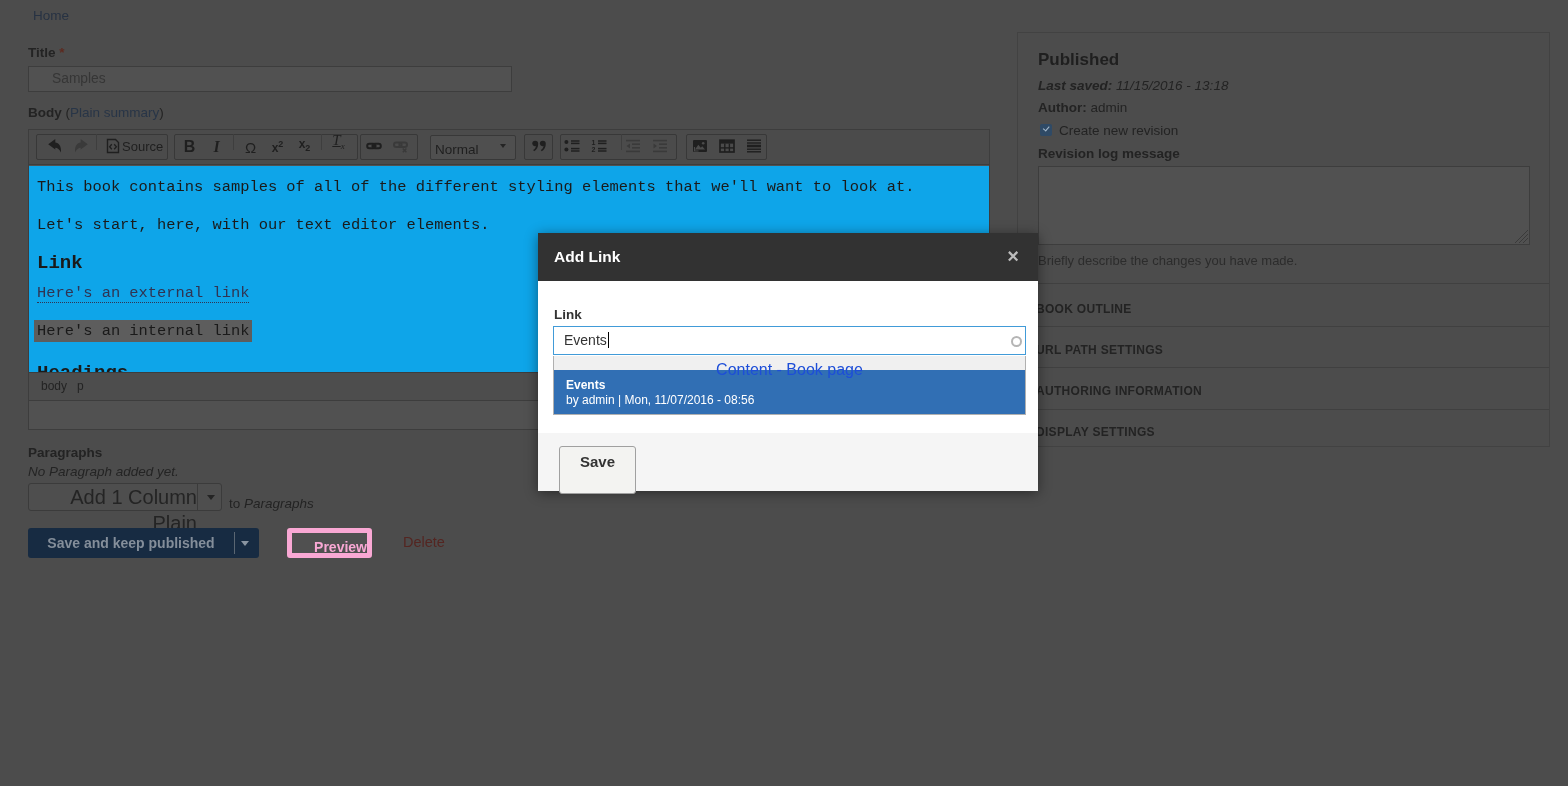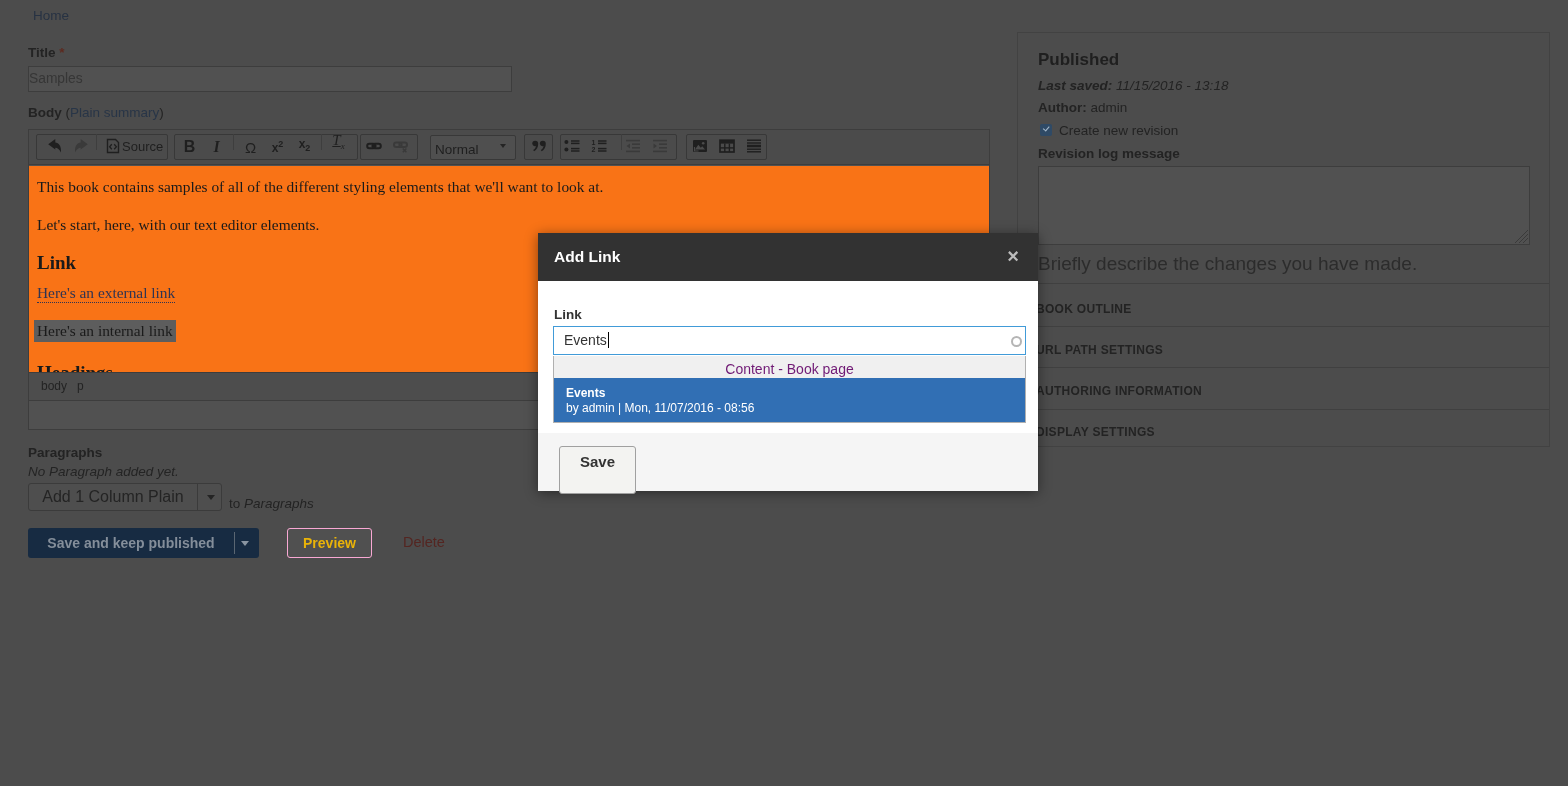--- a/index.html
+++ b/index.html
@@ -3,82 +3,82 @@
 <style>
 *{margin:0;padding:0;box-sizing:border-box}
 html,body{width:1568px;height:786px}
 body{background:#4c4c4c;font-family:"Liberation Sans",sans-serif;position:relative;overflow:hidden;font-size:13.5px;color:#232323}
 .abs{position:absolute}
 b,.b{font-weight:bold}
 
 #home{left:33px;top:8px;color:#273243;font-size:13.5px}
 #tlabel{left:28px;top:45px;font-weight:bold}
 #tlabel .req{color:#5c2a20}
-#tinput{left:28px;top:66px;width:484px;height:26px;background:#515151;border:1px solid #3d3d3d;color:#363636;font-size:13.8px;line-height:24px;padding-left:0}
+#tinput{left:28px;top:66px;width:484px;height:26px;background:#515151;border:1px solid #3d3d3d;color:#363636;font-size:13.8px;line-height:24px;padding-left:23px}
 #blabel{left:28px;top:105px}
 #blabel .lk{color:#283547}
 
 #ed{left:28px;top:129px;width:962px;height:301px;border:1px solid #3d3d3d;background:#515151}
 #toolbar{position:absolute;left:0;top:0;width:100%;height:35px;background:#4b4b4b;border-bottom:1px solid #3d3d3d}
 .tg{position:absolute;top:4px;height:26px;border:1px solid #383838;border-radius:2px}
 .tsep{position:absolute;top:4px;width:1px;height:16px;background:#3e3e3e}
 .dis{opacity:.38}
 .ti{position:absolute;top:8px;width:16px;height:16px}
 .tt{position:absolute;color:#1f1f1f;font-size:13px;top:9px}
 .glyph{position:absolute;color:#1f1f1f;text-align:center}
-#content{position:absolute;left:0;top:36px;width:100%;height:206px;background:#f97316;overflow:hidden;font-family:Liberation Serif, serif;font-size:15.4px;color:#1a1a1a}
+#content{position:absolute;left:0;top:36px;width:100%;height:206px;background:#0ea5e9;overflow:hidden;font-family:Liberation Mono, monospace;font-size:15.4px;color:#1a1a1a}
 #pathbar{position:absolute;left:0;top:242px;width:100%;height:28px;background:#4d4d4d;border-top:1px solid #3d3d3d;color:#232323;font-size:12px;font-weight:normal;line-height:27px;padding-left:12px}
 #strip{position:absolute;left:0;top:270px;width:100%;height:29px;background:#515151;border-top:1px solid #3d3d3d}
 
 #content p.t1{position:absolute;left:8px;top:12px}
 #content p.t2{position:absolute;left:8px;top:50px}
 #content h3.t3{position:absolute;left:8px;top:86px;font-size:19px}
 #content a.t4{position:absolute;left:8px;top:118px;color:#303452;border-bottom:1px dotted #303452;text-decoration:none}
 #selbox{position:absolute;left:5px;top:154px;background:#5d5d5d;padding:2px 3px}
 #content h3.t5{position:absolute;left:8px;top:196px;font-size:19px}
 
 #plabel{left:28px;top:445px;font-weight:bold}
 #nopara{left:28px;top:464px;font-style:italic;color:#242424}
 #addbtn{left:28px;top:483px;width:194px;height:28px;border:1px solid #3b3b3b;border-radius:3px;background:#4e4e4e}
-#addbtn .main{position:absolute;left:0;top:0;width:169px;height:26px;text-align:center;line-height:26px;font-size:16px;color:#242424;border-right:1px solid #3b3b3b}
+#addbtn .main{position:absolute;left:0;top:0;width:169px;height:26px;text-align:right;line-height:26px;font-size:20px;color:#242424;border-right:1px solid #3b3b3b}
 #addbtn .arr{position:absolute;left:178px;top:11px;width:0;height:0;border:4.5px solid transparent;border-top:5px solid #242424;border-bottom:none}
 #topara{left:229px;top:496px}
 #topara i{font-style:italic}
 
 #dropbtn{left:28px;top:528px;width:231px;height:30px;background:#172b42;border-radius:3px}
 #dropbtn .txt{position:absolute;left:0;top:0;width:206px;height:30px;text-align:center;line-height:30px;color:#848e9a;font-weight:bold;font-size:14px}
 #dropbtn .dv{position:absolute;left:206px;top:4px;width:1px;height:22px;background:#5a6672}
 #dropbtn .arr{position:absolute;left:213px;top:13px;width:0;height:0;border:4.5px solid transparent;border-top:5px solid #8a95a1;border-bottom:none}
-#preview{left:287px;top:528px;width:85px;height:30px;background:#505050;border:1px solid #f9a8d4;border-radius:3px;text-align:center;line-height:28px;font-weight:bold;font-size:14px;color:#eab308}
+#preview{left:287px;top:528px;width:85px;height:30px;background:#505050;border:5px solid #f9a8d4;border-radius:3px;text-align:right;line-height:28px;font-weight:bold;font-size:14px;color:#f9a8d4}
 #delete{left:403px;top:534px;font-size:14.5px;color:#542521}
 
 #panel{left:1017px;top:32px;width:533px;height:415px;border:1px solid #424242}
 #pub{left:1038px;top:50px;font-size:17px;font-weight:bold;color:#1f1f1f}
 #lastsaved{left:1038px;top:78px;font-style:italic}
 #author{left:1038px;top:100px}
 #cb{left:1040px;top:124px;width:12px;height:12px;background:#2f4a66;border-radius:2px}
 #cb .chk{position:absolute;left:2.5px;top:2px;width:6px;height:3.5px;border-left:1.8px solid #a6bacc;border-bottom:1.8px solid #a6bacc;transform:rotate(-50deg)}
 #cblabel{left:1059px;top:123px}
 #revlabel{left:1038px;top:146px;font-weight:bold}
 #ta{left:1038px;top:166px;width:492px;height:79px;background:#515151;border:1px solid #3d3d3d}
-#briefly{left:1038px;top:253px;font-size:19px;color:#2c2c2c}
+#briefly{left:1038px;top:253px;font-size:13px;color:#2c2c2c}
 .divline{position:absolute;left:1018px;width:531px;height:1px;background:#404040}
 .summ{position:absolute;left:1036px;font-weight:bold;font-size:12px;color:#232323;letter-spacing:.3px}
 
 #modal{left:538px;top:233px;width:500px;height:258px;box-shadow:0 2px 12px rgba(0,0,0,.45);background:#fff}
 #mtitle{position:absolute;left:0;top:0;width:100%;height:48px;background:#323232}
 #mtitle .t{position:absolute;left:16px;top:0;line-height:48px;color:#fff;font-weight:bold;font-size:15.5px}
 #mtitle .x{position:absolute;right:19px;top:0;line-height:46px;color:#bcbcbc;font-size:20px;font-weight:bold}
 #mbody{position:absolute;left:0;top:48px;width:100%;height:152px;background:#fff}
 #mlink{position:absolute;left:16px;top:26px;font-weight:bold;color:#333}
 #minput{position:absolute;left:15px;top:45px;width:473px;height:29px;border:1px solid #419bd8;background:#fff;font-size:14px;color:#333;line-height:27px;padding-left:10px}
 #minput .caret{border-right:1px solid #000;padding-right:1px}
 #throbber{position:absolute;left:457px;top:9px;width:11px;height:11px;border:2px solid #b5b5b5;border-radius:50%}
 #menu{position:absolute;left:553px;top:356px;width:473px;background:#fff;border:1px solid #b0b0b0;border-top:none}
-#mgroup{height:22px;background:#f0f0f0;text-align:center;line-height:27px;color:#701a75;font-size:14px}
+#mgroup{height:14px;background:#f0f0f0;text-align:center;line-height:27px;color:#1d4ed8;font-size:16px}
 #mitem{height:44px;background:#316fb4;color:#fff;padding:8px 0 0 12px;font-size:12px;line-height:15px}
 #mitem .n{font-weight:bold}
 #mpane{position:absolute;left:0;top:200px;width:100%;height:58px;background:#f5f5f5}
 #msave{position:absolute;left:21px;top:13px;width:77px;height:48px;background:#f3f3f1;border:1px solid #a0a0a0;border-radius:3px;text-align:center;line-height:29px;font-weight:bold;font-size:15px;color:#333}
 </style></head>
 <body>
 <div class="abs" id="home">Home</div>
 <div class="abs" id="tlabel">Title <span class="req">*</span></div>
 <div class="abs" id="tinput">Samples</div>
 <div class="abs" id="blabel"><b>Body</b> (<span class="lk">Plain summary</span>)</div>

